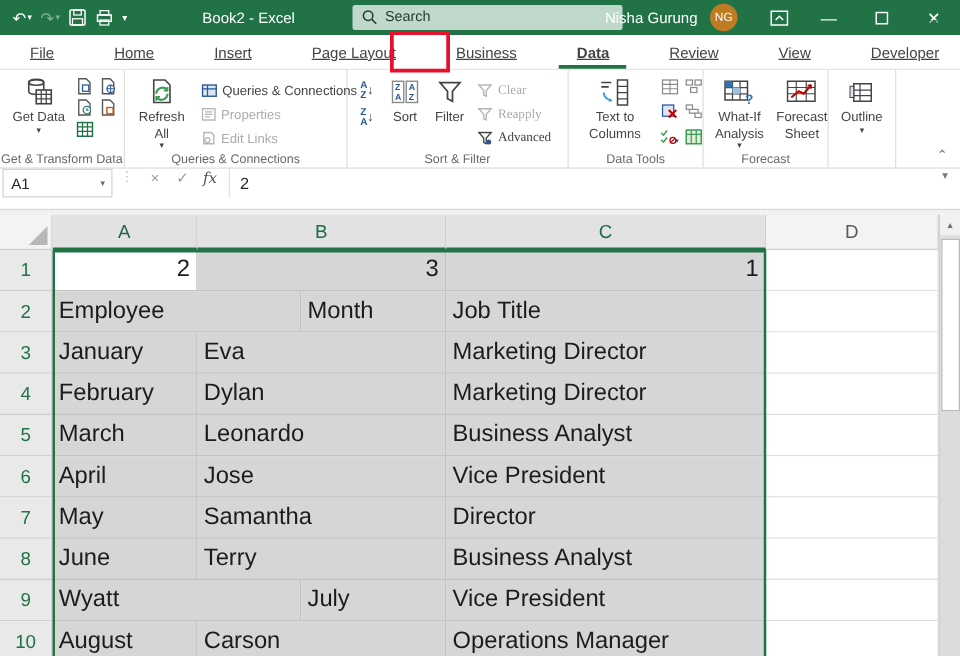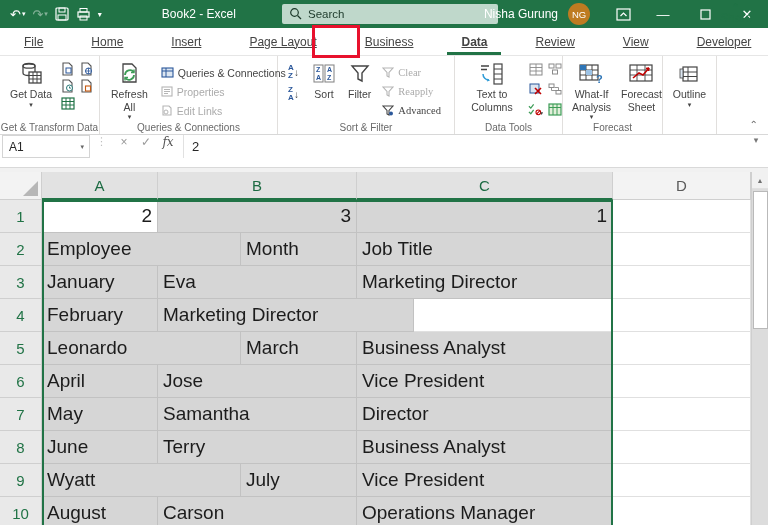--- a/index.html
+++ b/index.html
@@ -458,27 +458,28 @@
       <div class="g-row">
         <div class="rowhdr c-rowhdr">3</div>
         <div class="cell c-a sel">January</div>
         <div class="cell c-b sel">Eva</div>
         <div class="cell c-c sel">Marketing Director</div>
         <div class="cell c-d"></div>
       </div>
       <div class="g-row">
         <div class="rowhdr c-rowhdr">4</div>
         <div class="cell c-a sel">February</div>
+        <div class="cell c-b sel">Dylan</div>
         <div class="cell c-c sel">Marketing Director</div>
         <div class="cell c-d"></div>
       </div>
       <div class="g-row">
         <div class="rowhdr c-rowhdr">5</div>
+        <div class="cell c-a sel">March</div>
         <div class="cell c-b sel">Leonardo</div>
-        <div class="cell c-a sel">March</div>
         <div class="cell c-c sel">Business Analyst</div>
         <div class="cell c-d"></div>
       </div>
       <div class="g-row">
         <div class="rowhdr c-rowhdr">6</div>
         <div class="cell c-a sel">April</div>
         <div class="cell c-b sel">Jose</div>
         <div class="cell c-c sel">Vice President</div>
         <div class="cell c-d"></div>
       </div>

